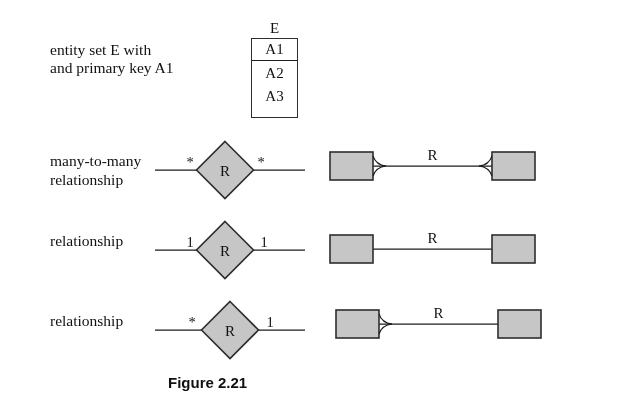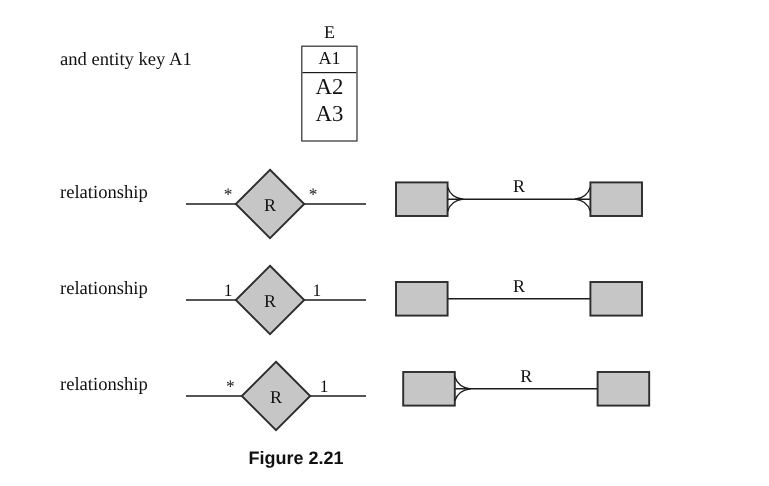--- a/index.html
+++ b/index.html
@@ -48,21 +48,21 @@
   .entity-pk {
     box-sizing: border-box;
     height: 22px;
     line-height: 20px;
     border-bottom: 1.3px solid #1c1c1c;
     font-size: 15px;
   }
   .entity-attr {
     height: 23px;
     line-height: 24px;
-    font-size: 19px;
+    font-size: 15px;
   }
   
   .row-label {
     position: absolute;
     left: 50px;
     font-size: 15.5px;
     line-height: 19px;
     white-space: nowrap;
   }
   .dsvg, .rsvg {
@@ -91,51 +91,52 @@
   .card   { font-size: 14.5px; }
   
   .caption {
     position: absolute;
     left: 168px;
     top: 374px;
     display: flex;
     align-items: center;
     gap: 14px;
     white-space: nowrap;
-    margin-left: 39px;
   }
   .caption-label {
     font-family: "Liberation Sans", sans-serif;
     font-weight: bold;
     font-size: 15px;
   }
   .caption-text {
     font-family: "Liberation Serif", serif;
     font-size: 15.5px;
   }
 </style>
 </head>
 <body>
 
 <div id="figure">
 
   <div class="intro">
-    <div>and entity key A1</div>
+    <div>entity set E with</div>
+    <div>and primary key A1</div>
   </div>
 
   <div class="entity-wrap">
     <div class="entity-title">E</div>
     <div class="entity-box">
       <div class="entity-pk">A1</div>
       <div class="entity-attr">A2</div>
       <div class="entity-attr">A3</div>
     </div>
   </div>
 
   <div class="row-label" style="top:151px">
+    <div>many-to-many</div>
     <div>relationship</div>
   </div>
 
   <svg class="dsvg" style="left:150px; top:137px" width="160" height="66" viewBox="0 0 160 66">
     <line class="erline" x1="5" y1="33" x2="155" y2="33"></line>
     <polygon class="shape" points="75,4.5 103.5,33 75,61.5 46.5,33" fill="#c6c6c6"></polygon>
     <text class="card" x="40" y="30" text-anchor="middle">*</text>
     <text class="card" x="111" y="30" text-anchor="middle">*</text>
     <text class="rlabel" x="75" y="38.5" text-anchor="middle">R</text>
   </svg>

